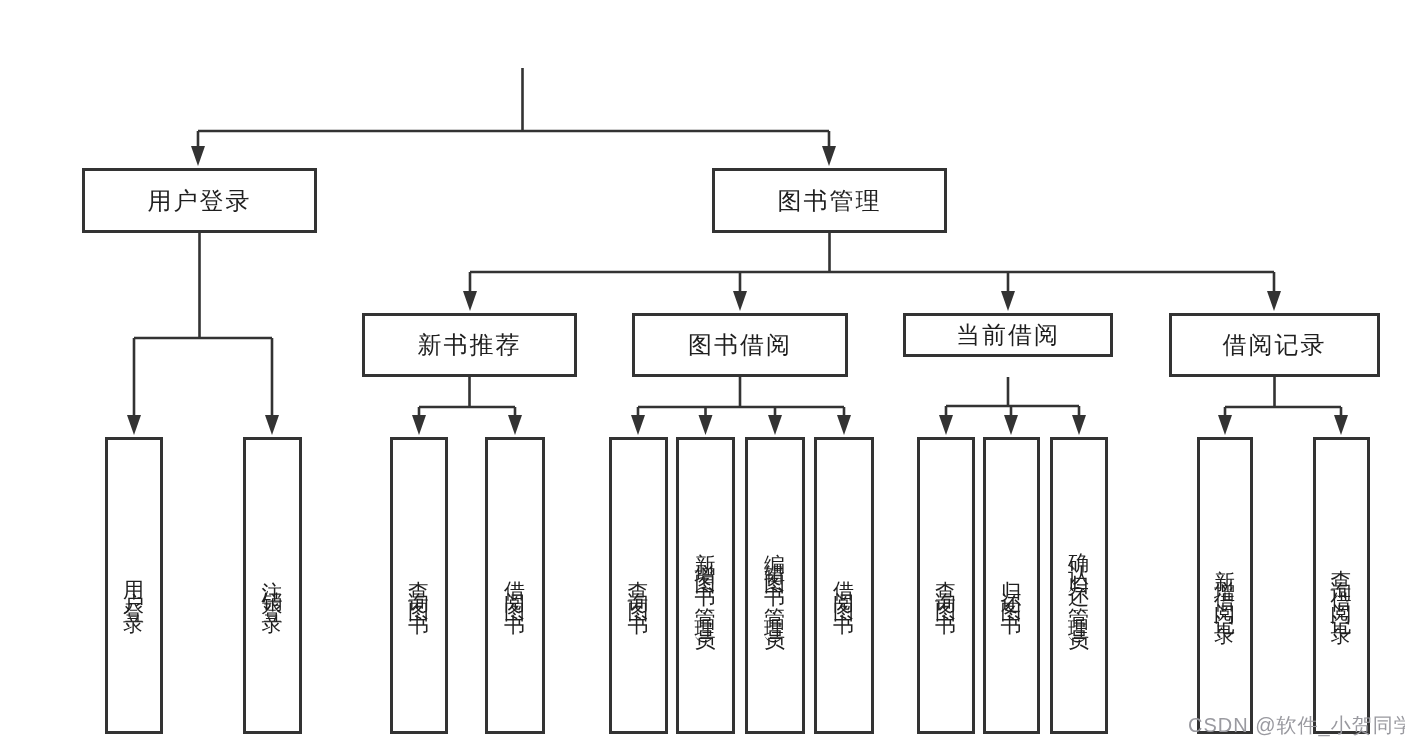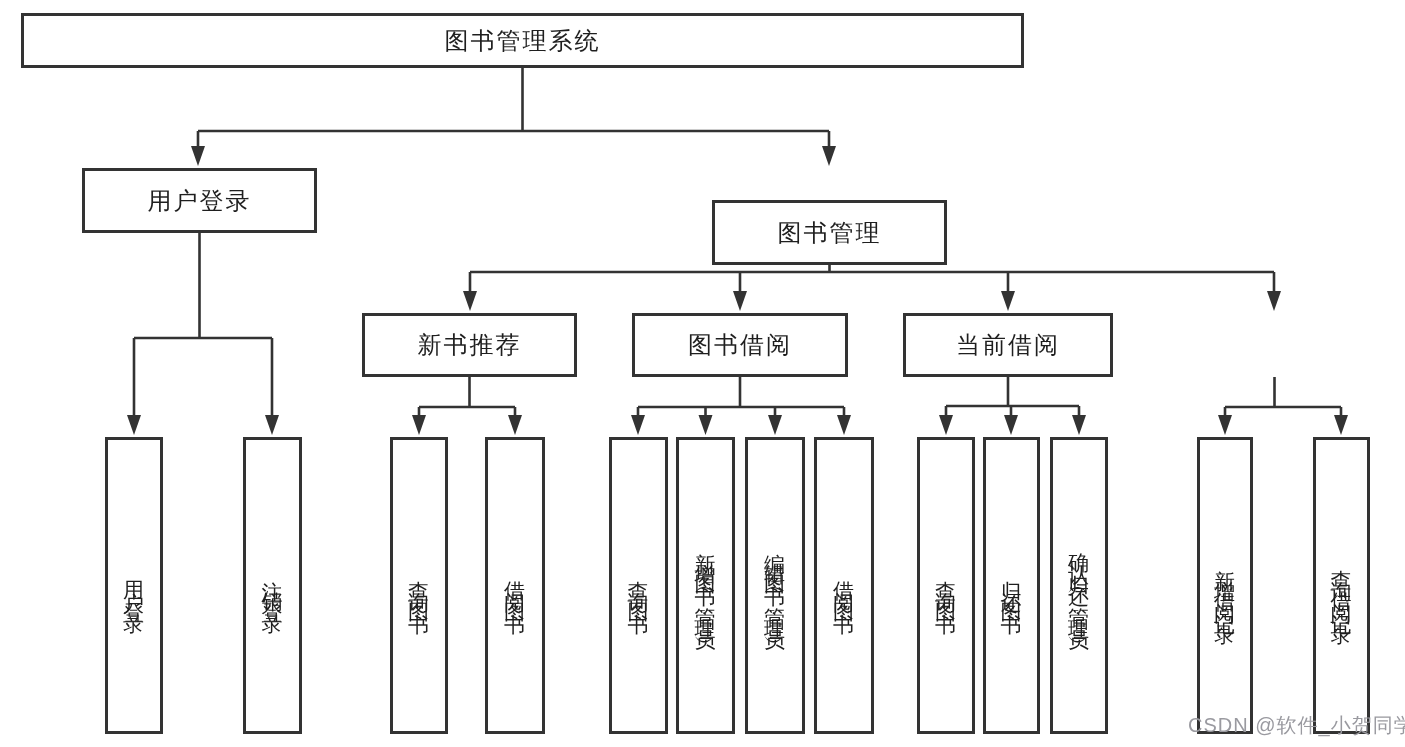--- a/index.html
+++ b/index.html
@@ -91,39 +91,39 @@
     <path d="M1008 377 V406 M946 406 H1079 M946 406 V420 M1011 406 V420 M1079 406 V420"></path>
     <polygon points="939,415 953,415 946,435"></polygon>
     <polygon points="1004,415 1018,415 1011,435"></polygon>
     <polygon points="1072,415 1086,415 1079,435"></polygon>
 
     <path d="M1274.5 377 V407 M1225 407 H1341 M1225 407 V420 M1341 407 V420"></path>
     <polygon points="1218,415 1232,415 1225,435"></polygon>
     <polygon points="1334,415 1348,415 1341,435"></polygon>
   </svg>
 
-  <div class="node h-node" style="left:21px; top:13px; width:1003px; height:55px;">
-    <span>图书管理系统</span>
-  </div>
 
   <div class="node h-node" style="left:82px; top:168px; width:235px; height:65px;">
     <span>用户登录</span>
   </div>
-  <div class="node h-node" style="left:712px; top:168px; width:235px; height:65px;margin-top:32px;">
+  <div class="node h-node" style="left:712px; top:168px; width:235px; height:65px;">
     <span>图书管理</span>
   </div>
 
   <div class="node h-node" style="left:632px; top:313px; width:216px; height:64px;">
     <span>图书借阅</span>
   </div>
   <div class="node h-node" style="left:362px; top:313px; width:215px; height:64px;">
     <span>新书推荐</span>
   </div>
-  <div class="node h-node" style="left:903px; top:313px; width:210px; height:64px;">
+  <div class="node h-node" style="left:903px; top:313px; width:210px; height:44px;">
     <span>当前借阅</span>
+  </div>
+  <div class="node h-node" style="left:1169px; top:313px; width:211px; height:64px;">
+    <span>借阅记录</span>
   </div>
 
   <div class="node v-node" style="left:105px; top:437px; width:58px; height:297px;">
     <span>用户登录</span>
   </div>
   <div class="node v-node" style="left:243px; top:437px; width:59px; height:297px;">
     <span>注销登录</span>
   </div>
 
   <div class="node v-node" style="left:390px; top:437px; width:58px; height:297px;">

